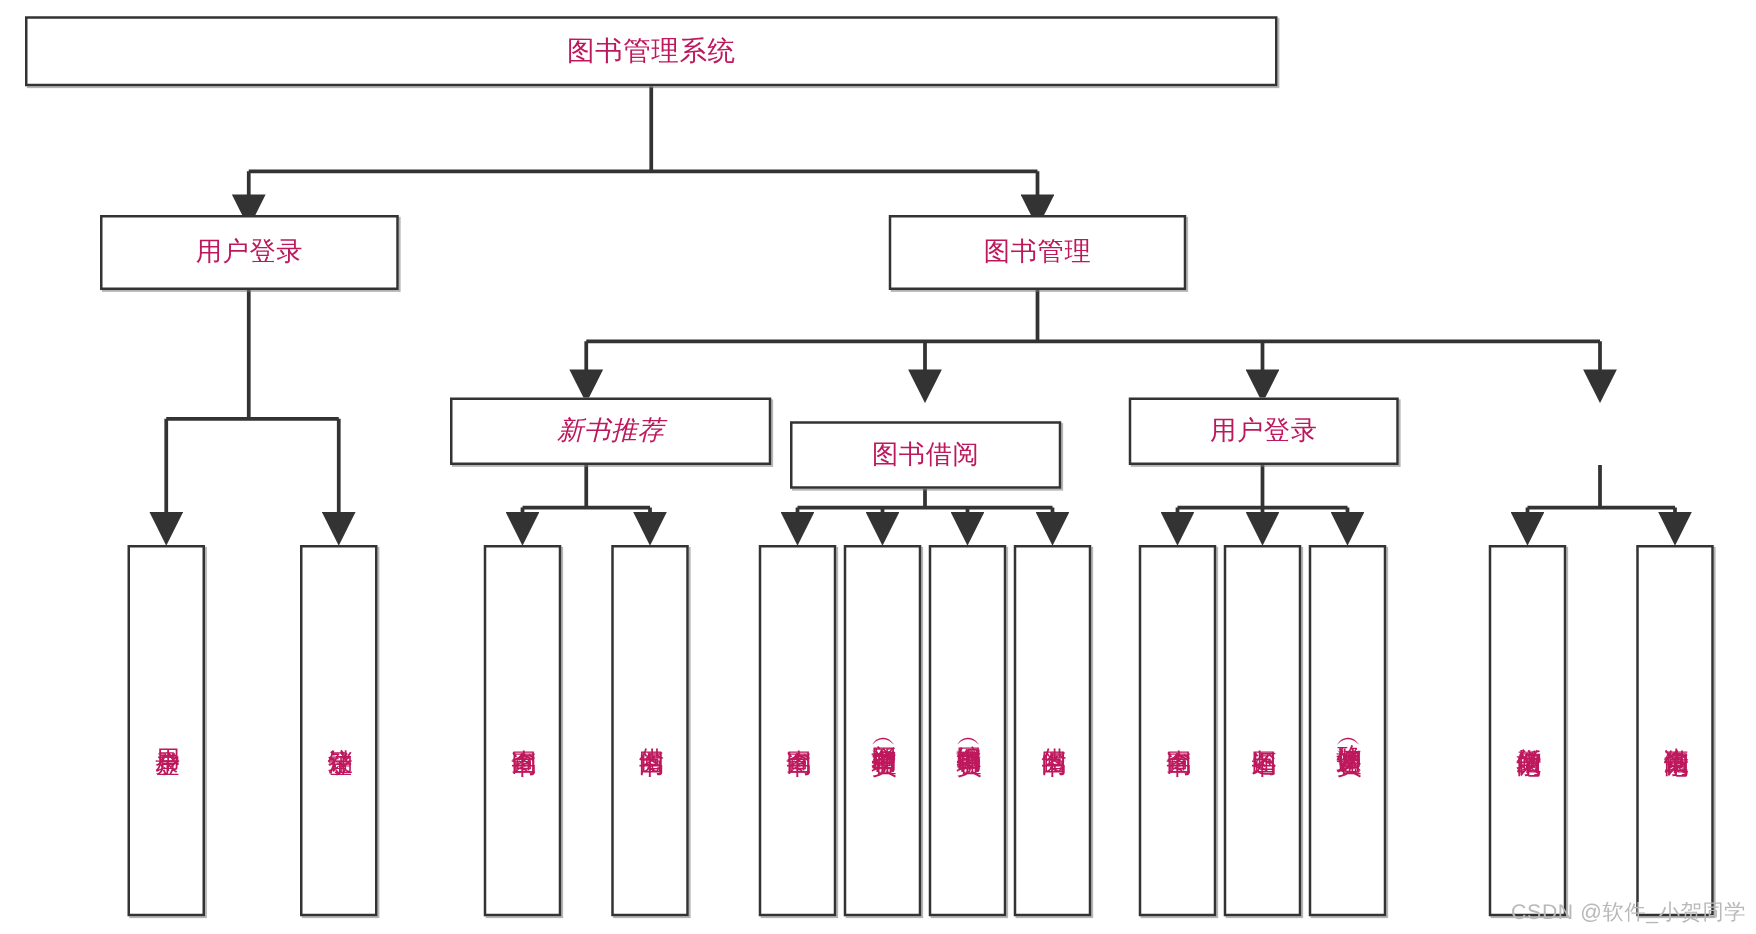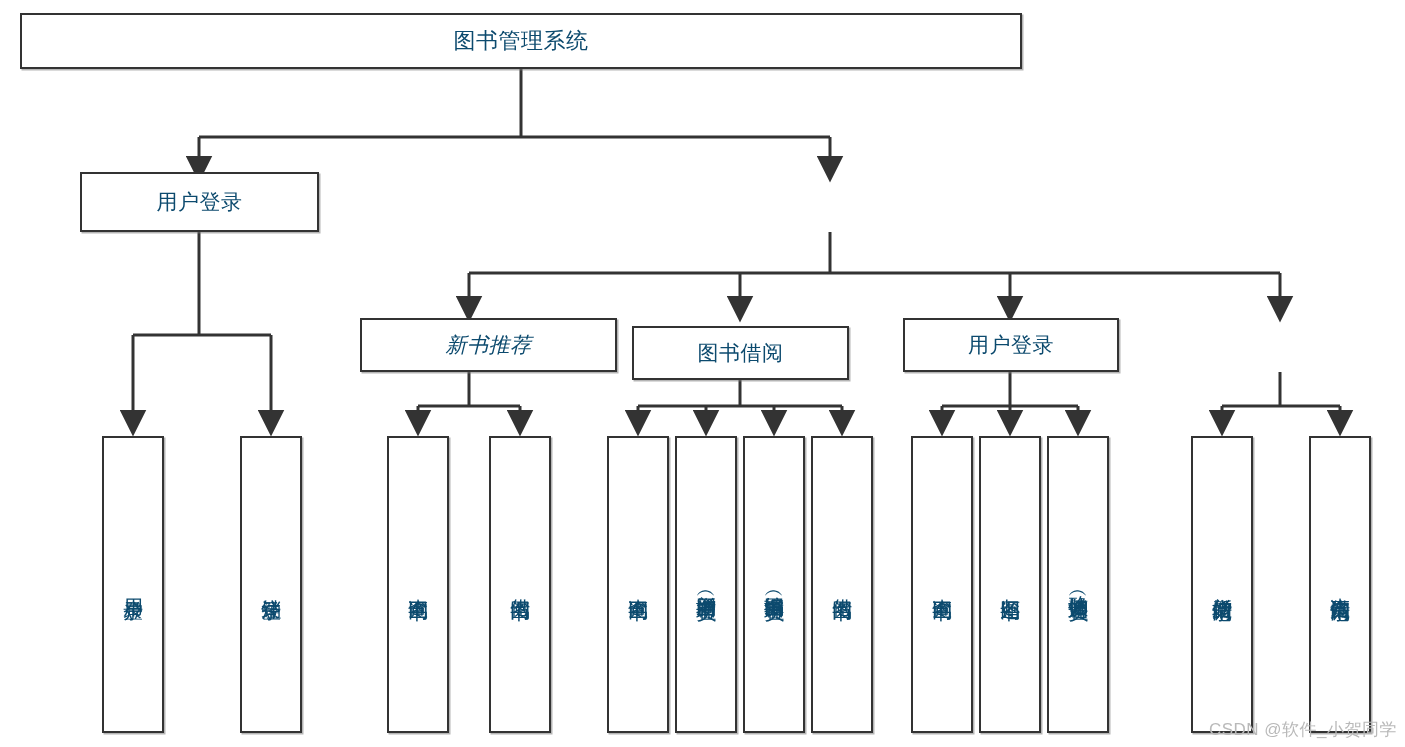--- a/index.html
+++ b/index.html
@@ -34,21 +34,21 @@
     box-shadow: 1.5px 1.5px 0 rgba(120,120,120,0.55);
     display: flex;
     align-items: center;
     justify-content: center;
     text-align: center;
   }
   .node-label {
     font-size: 21px;
     line-height: 1.25;
     letter-spacing: 0.5px;
-    color: #0c4a6e;
+    color: #be185d;
     white-space: nowrap;
   }
   .node.leaf .node-label {
     writing-mode: vertical-rl;
     text-orientation: upright;
     font-size: 20px;
     line-height: 1.18;
     letter-spacing: 1px;
     white-space: nowrap;
   }
@@ -119,25 +119,28 @@
     </g>
   </svg>
 
   <div class="node root" style="left:20px; top:13px; width:1002px; height:56px;">
     <span class="node-label">图书管理系统</span>
   </div>
 
   <div class="node level1" style="left:80px; top:172px; width:239px; height:60px;">
     <span class="node-label">用户登录</span>
   </div>
+  <div class="node level1" style="left:711px; top:172px; width:238px; height:60px;">
+    <span class="node-label">图书管理</span>
+  </div>
 
   <div class="node level2" style="left:360px; top:318px; width:257px; height:54px;font-style:italic;">
     <span class="node-label">新书推荐</span>
   </div>
-  <div class="node level2" style="left:632px; top:326px; width:217px; height:54px;">
+  <div class="node level2" style="left:632px; top:337px; width:217px; height:54px;">
     <span class="node-label">图书借阅</span>
   </div>
   <div class="node level2" style="left:903px; top:318px; width:216px; height:54px;">
     <span class="node-label">用户登录</span>
   </div>
 
   <div class="node leaf" style="left:102px; top:436px; width:62px; height:297px;">
     <span class="node-label">用户登录</span>
   </div>
   <div class="node leaf" style="left:240px; top:436px; width:62px; height:297px;">

